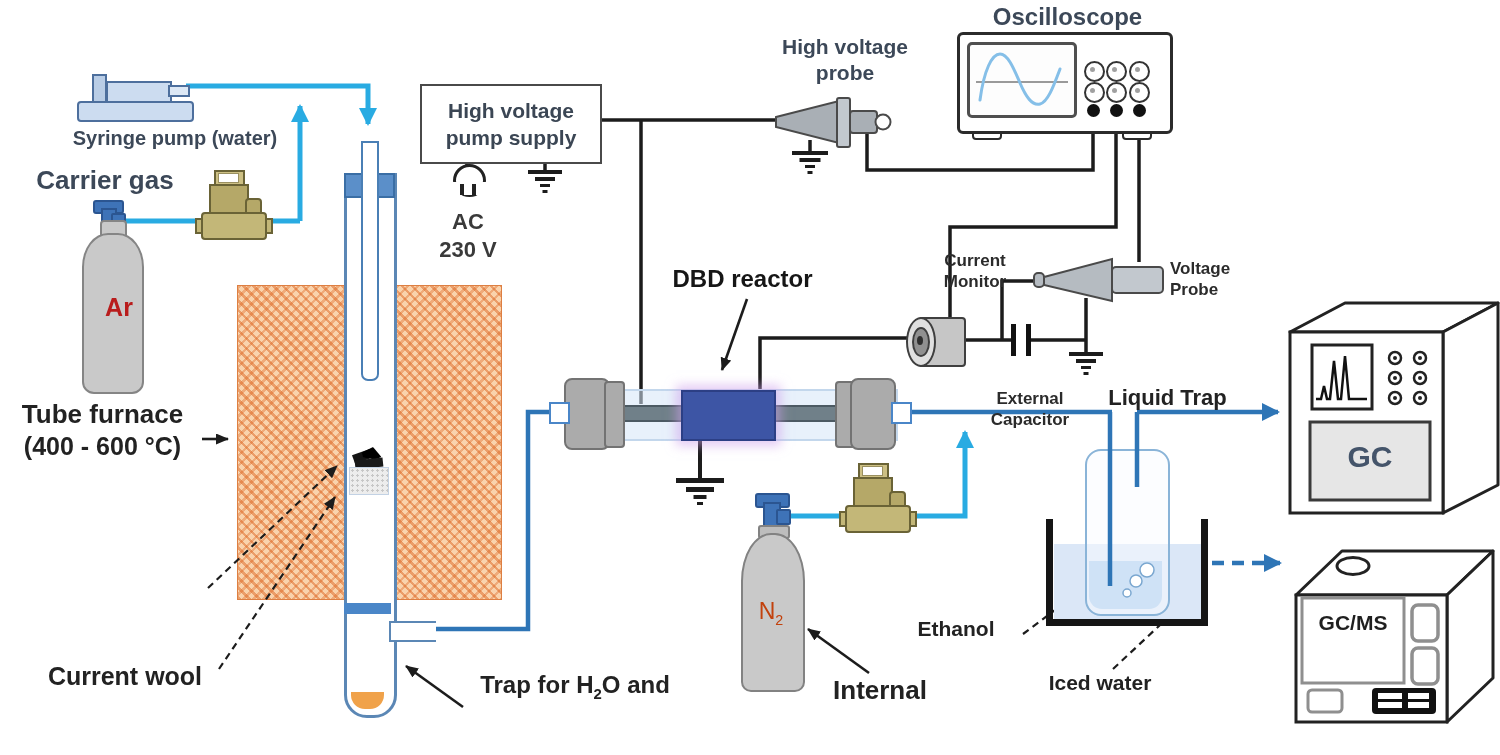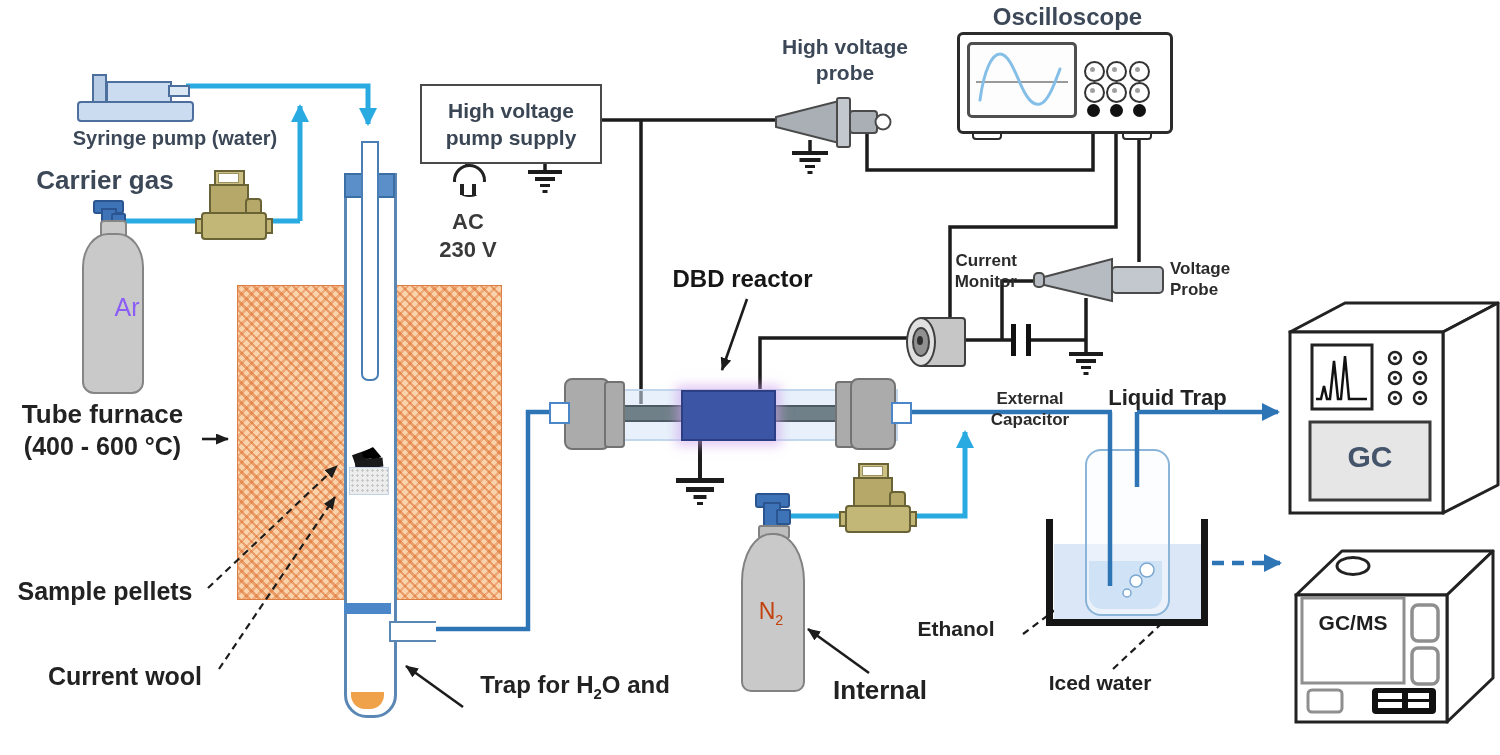--- a/index.html
+++ b/index.html
@@ -77,21 +77,21 @@
     <div class="abs" style="left:168px;top:85px;width:18px;height:8px;background:#dde8f5;border:2px solid #4d6f9d;"></div>
     <div class="abs" style="left:77px;top:101px;width:113px;height:17px;background:#ccdcf0;border:2.5px solid #4d6f9d;border-radius:4px;"></div>
   </div>
 
   <div class="abs" style="left:0;top:0;z-index:3;">
     <div class="abs" style="left:93px;top:200px;width:27px;height:10px;background:#3e73b8;border:2px solid #2b5591;border-radius:3px;"></div>
     <div class="abs" style="left:101px;top:208px;width:12px;height:22px;background:#3e73b8;border:2px solid #2b5591;"></div>
     <div class="abs" style="left:111px;top:213px;width:11px;height:11px;background:#3e73b8;border:2px solid #2b5591;border-radius:2px;"></div>
     <div class="abs" style="left:100px;top:220px;width:23px;height:16px;background:#c9c9c9;border:2px solid #858585;border-radius:4px 4px 0 0;"></div>
     <div class="abs" style="left:82px;top:233px;width:58px;height:157px;background:#c9c9c9;border:2.5px solid #858585;border-radius:26px 26px 12px 12px / 34px 34px 12px 12px;"></div>
-    <div class="lbl" style="left:98px;top:292px;width:58px;font-size:25px;font-weight:400;color:#8b5cf6;">
+    <div class="lbl" style="left:90px;top:292px;width:58px;font-size:25px;font-weight:700;color:#b91c1c;">
       <span>Ar</span></div>
   </div>
 
   <div class="abs" style="left:0;top:0;z-index:3;">
     <div class="abs" style="left:214px;top:170px;width:27px;height:17px;background:#cdc084;border:2px solid #6a6336;"></div>
     <div class="abs" style="left:218px;top:173px;width:19px;height:8px;background:#fff;border:1px solid #9a9060;"></div>
     <div class="abs" style="left:209px;top:184px;width:36px;height:31px;background:#b5a868;border:2px solid #6a6336;"></div>
     <div class="abs" style="left:245px;top:198px;width:13px;height:18px;background:#b5a868;border:2px solid #6a6336;border-radius:4px;"></div>
     <div class="abs" style="left:195px;top:218px;width:8px;height:12px;background:#c3b778;border:2px solid #6a6336;"></div>
     <div class="abs" style="left:261px;top:218px;width:8px;height:12px;background:#c3b778;border:2px solid #6a6336;"></div>
@@ -309,36 +309,34 @@
   </svg>
 
   <div class="lbl lbl-blue" style="left:60px;top:126px;width:230px;font-size:20px;z-index:6;">
     <span>Syringe pump (water)</span></div>
   <div class="lbl lbl-blue" style="left:25px;top:164px;width:160px;font-size:26px;z-index:6;">
     <span>Carrier gas</span></div>
   <div class="lbl" style="left:0;top:398px;width:205px;font-size:26px;z-index:6;">
     <div>Tube furnace</div>
     <div style="font-size:25px;">(400 - 600 °C)</div>
     </div>
-  <div class="lbl" style="left:0;top:576px;width:210px;font-size:25px;z-index:6;">
-    <span>Sample pellets</span></div>
   <div class="lbl" style="left:30px;top:661px;width:190px;font-size:25px;z-index:6;">
     <span>Current wool</span></div>
   <div class="lbl" style="left:445px;top:670px;width:260px;font-size:24px;z-index:6;">
     <div><span>Trap for H</span><sub>2</sub><span>O and</span></div>
     </div>
   <div class="lbl" style="left:655px;top:264px;width:175px;font-size:24px;color:#161616;z-index:6;">
     <span>DBD reactor</span></div>
   <div class="lbl lbl-blue" style="left:765px;top:34px;width:160px;font-size:21px;z-index:6;">
     <div>High voltage</div>
       <div>probe</div>
     </div>
   <div class="lbl lbl-blue" style="left:975px;top:2px;width:185px;font-size:24px;z-index:6;">
     <span>Oscilloscope</span></div>
-  <div class="lbl" style="left:933px;top:250px;width:84px;font-size:17px;color:#2b2b2b;z-index:6;text-align:right;">
+  <div class="lbl" style="left:933px;top:250px;width:84px;font-size:17px;color:#2b2b2b;z-index:6;">
     <div>Current</div>
       <div>Monitor</div>
     </div>
   <div class="lbl" style="left:978px;top:388px;width:104px;font-size:17px;color:#2b2b2b;z-index:6;">
     <div>External</div>
       <div>Capacitor</div>
     </div>
   <div class="lbl" style="left:1170px;top:258px;width:92px;font-size:17px;color:#2b2b2b;text-align:left;z-index:6;">
     <div>Voltage</div>
       <div>Probe</div>

